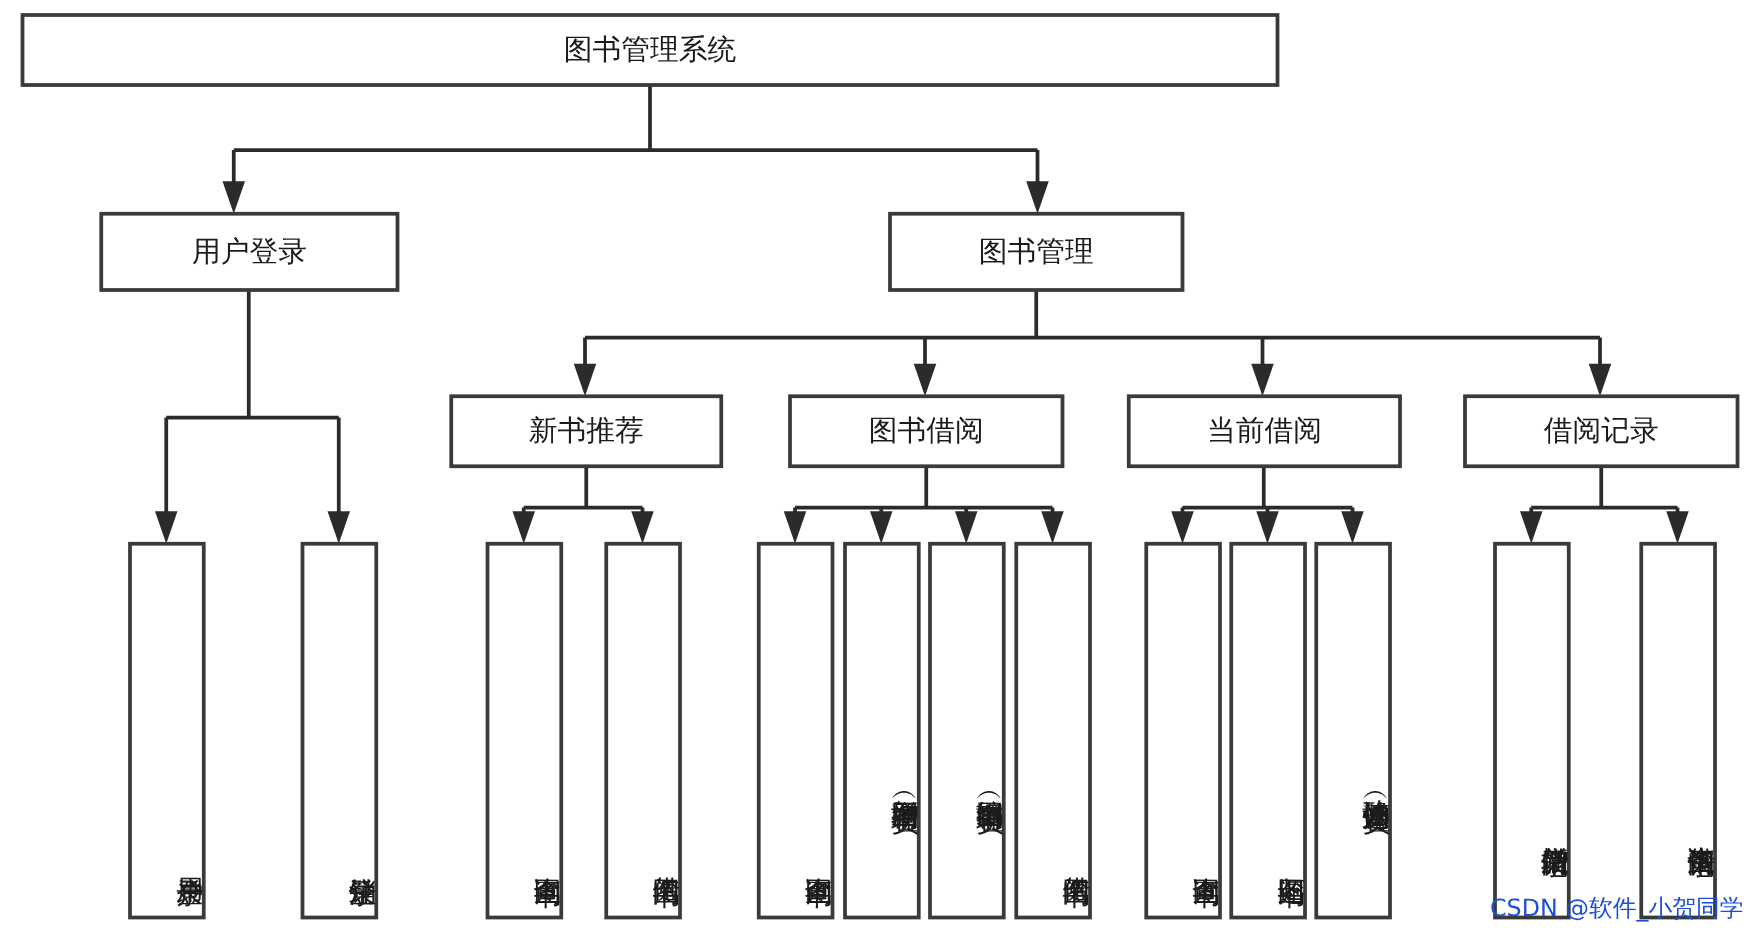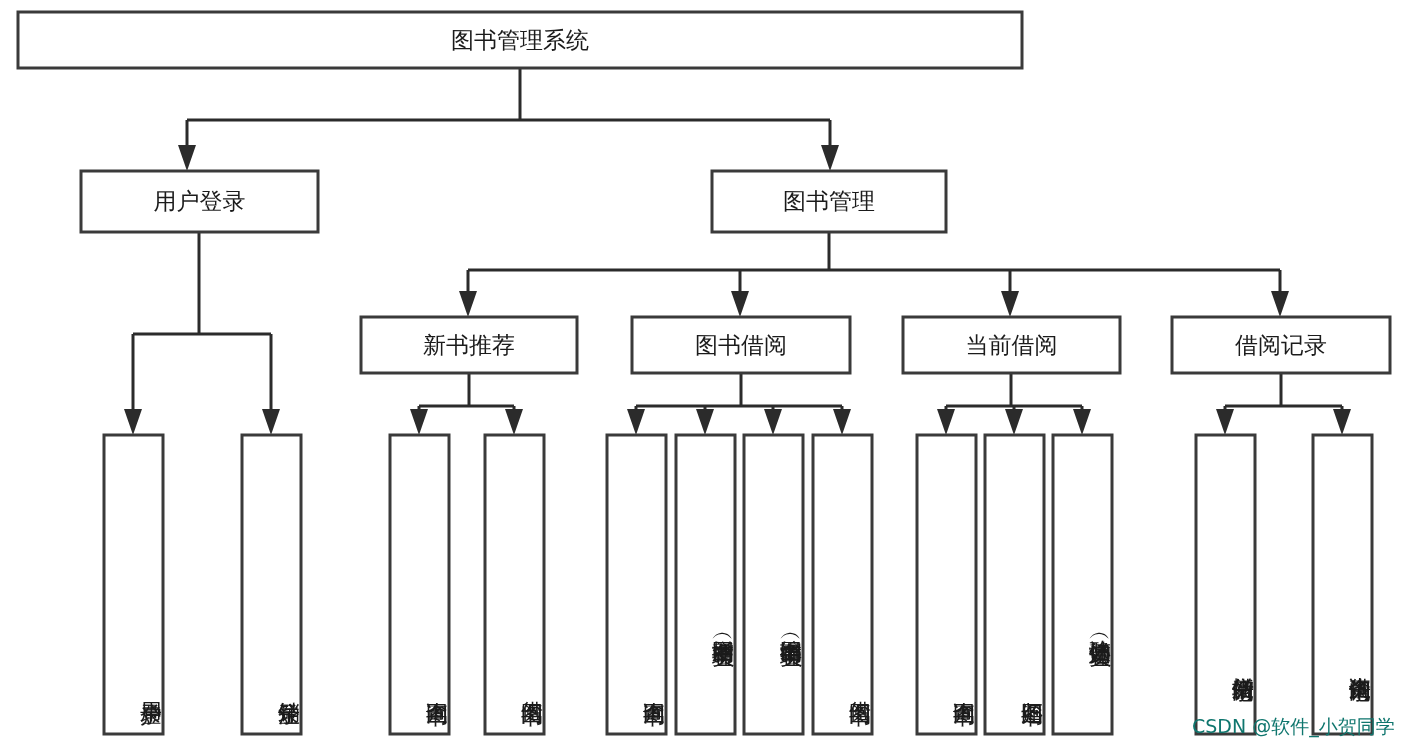--- a/index.html
+++ b/index.html
@@ -61,21 +61,21 @@
     display: flex;
     align-items: flex-start;
     justify-content: center;
     white-space: nowrap;
     user-select: none;
   }
   .watermark {
     position: absolute;
     font-family: "DejaVu Sans", "Liberation Sans", sans-serif;
     font-size: 19px;
-    color: #0f766e;
+    color: #1d4ed8;
     white-space: nowrap;
     user-select: none;
   }
 </style>
 </head>
 <body>
 
 <div id="diagram-root">
   <svg class="diagram-canvas" id="svg-canvas" viewBox="0 0 1405 747" xmlns="http://www.w3.org/2000/svg">
     <g id="connectors-layer">

